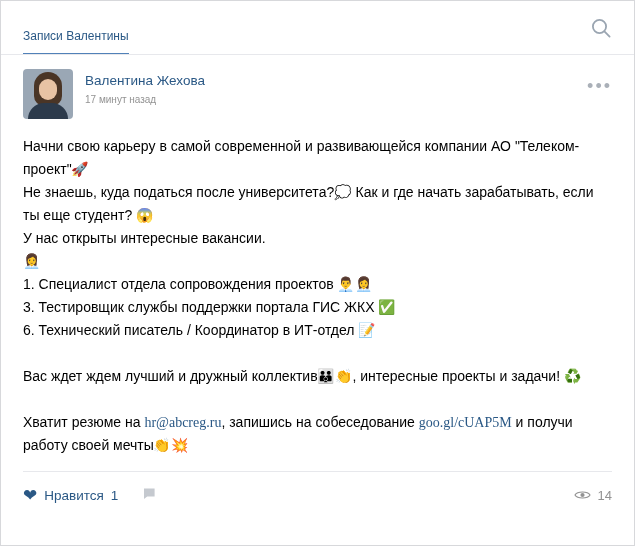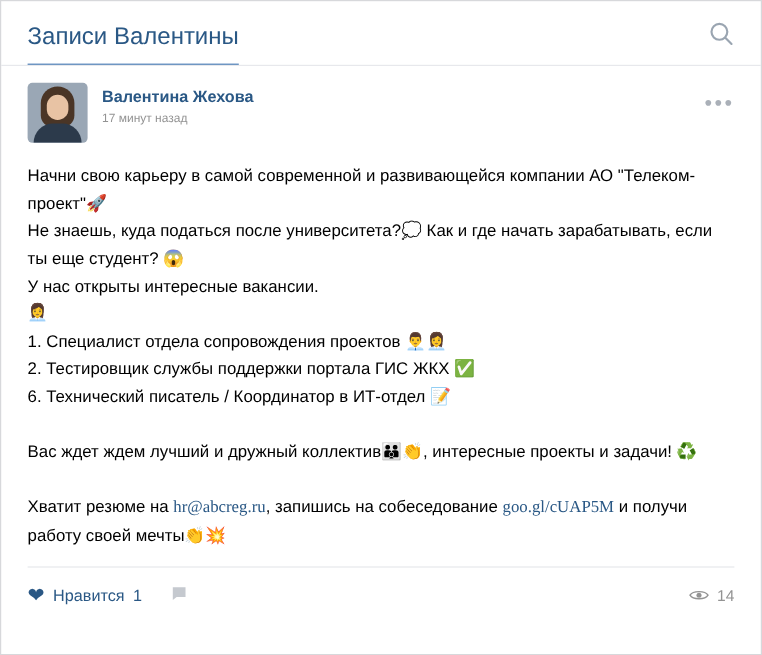--- a/index.html
+++ b/index.html
@@ -26,21 +26,21 @@
   
   .header {
     position: relative;
     height: 54px;
     box-sizing: border-box;
     padding: 0 22px;
     display: flex;
     align-items: flex-end;
   }
   .tab {
-    font-size: 20px;
+    font-size: 12px;
     color: #2a5885;
     padding-bottom: 10px;
     border-bottom: 2px solid #5181b8;
     line-height: 1.2;
     cursor: pointer;
   }
   .header-rule {
     position: absolute;
     left: 0;
     right: 0;
@@ -102,21 +102,21 @@
     inset: 0;
     background: linear-gradient(180deg,#b9c4cf 0%, #8d9aa8 100%);
     z-index: -1;
   }
   .head-text {
     margin-left: 12px;
     padding-top: 3px;
   }
   .author {
     font-size: 13.5px;
-    font-weight: bold;
+    font-weight: normal;
     color: #2a5885;
     cursor: pointer;
     line-height: 1.3;
   }
   .post-date {
     font-size: 10px;
     color: #939393;
     margin-top: 4px;
     cursor: pointer;
   }
@@ -230,21 +230,21 @@
       </div>
       <div class="more-icon">•••</div>
     </div>
 
     <div class="post-body">
       <p>Начни свою карьеру в самой современной и развивающейся компании АО "Телеком-проект"🚀</p>
       <p>Не знаешь, куда податься после университета?💭 Как и где начать зарабатывать, если ты еще студент? 😱</p>
       <p>У нас открыты интересные вакансии.</p>
       <p class="emoji">👩‍💼</p>
       <p>1. Специалист отдела сопровождения проектов 👨‍💼👩‍💼</p>
-      <p>2. Тестировщик службы поддержки портала ГИС ЖКХ ✅</p>
+      <p>3. Тестировщик службы поддержки портала ГИС ЖКХ ✅</p>
       <p>6. Технический писатель / Координатор в ИТ-отдел 📝</p>
       <div class="gap"></div>
       <p>Вас ждет ждем лучший и дружный коллектив👪👏, интересные проекты и задачи! ♻️</p>
       <div class="gap"></div>
       <p>
         <span>Хватит резюме на </span><a href="#">hr@abcreg.ru</a><span>, запишись на собеседование </span><a href="#">goo.gl/cUAP5M</a><span> и получи работу своей мечты👏💥</span>
       </p>
     </div>
 
   </div>

